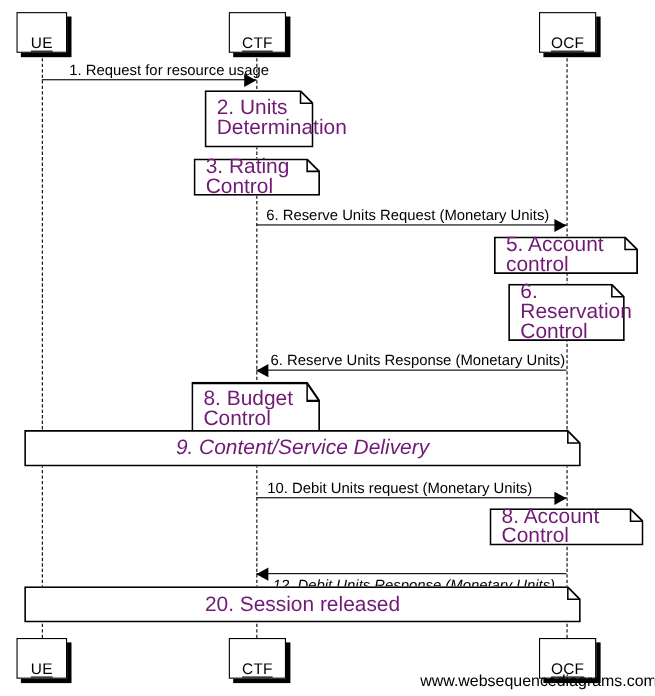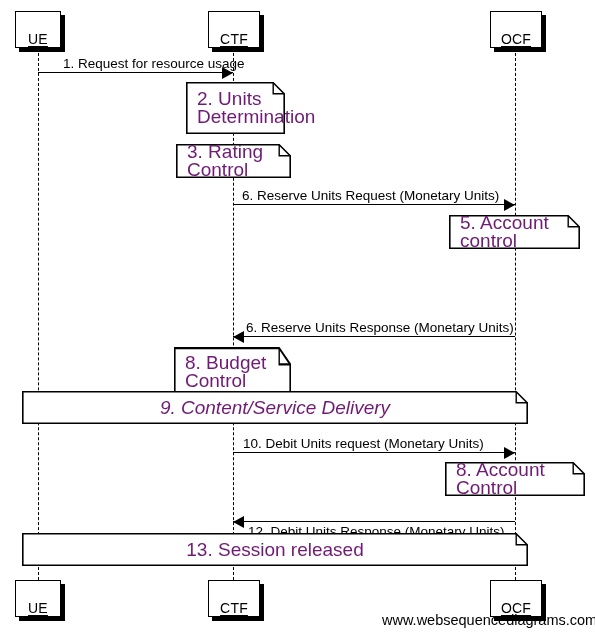--- a/index.html
+++ b/index.html
@@ -178,20 +178,28 @@
       <div class="msg-head right" style="left: 271px;"></div>
     </div>
     <div class="msg-label" style="left: 240px; top: 188px;">6. Reserve Units Request (Monetary Units)</div>
     <div class="note align-left" style="left: 449px; top: 215px; width: 131px; height: 34px;">
       <svg class="noteshape" viewBox="0 0 131 34" preserveAspectRatio="none">
         <path d="M0.8,0.8 L119.2,0.8 L130.2,11.8 L130.2,33.2 L0.8,33.2 Z" fill="#ffffff" stroke="#000000" stroke-width="1.6"></path>
         <path d="M119.2,0.8 L119.2,11.8 L130.2,11.8" fill="none" stroke="#000000" stroke-width="1.4"></path>
       </svg>
       <div class="notetext">5. Account control</div>
     </div>
+    <div class="note align-left" style="left: 462px; top: 258px; width: 106px; height: 52px;">
+      <svg class="noteshape" viewBox="0 0 106 52" preserveAspectRatio="none">
+        <path d="M0.8,0.8 L94.2,0.8 L105.2,11.8 L105.2,51.2 L0.8,51.2 Z" fill="#ffffff" stroke="#000000" stroke-width="1.6"></path>
+        <path d="M94.2,0.8 L94.2,11.8 L105.2,11.8" fill="none" stroke="#000000" stroke-width="1.4"></path>
+      </svg>
+      <div class="notetext">6. Reservation
+Control</div>
+    </div>
     <div class="message" style="left: 233px; top: 336px; width: 282px; height: 1px;">
       <div class="msg-line" style="width: 282px;"></div>
       <div class="msg-head left" style="left: 0px;"></div>
     </div>
     <div class="msg-label" style="left: 244px; top: 320px;">6. Reserve Units Response (Monetary Units)</div>
     <div class="note align-left" style="left: 174px; top: 347px; width: 117px; height: 50px;">
       <svg class="noteshape" viewBox="0 0 117 34" preserveAspectRatio="none">
         <path d="M0.8,0.8 L105.2,0.8 L116.2,11.8 L116.2,33.2 L0.8,33.2 Z" fill="#ffffff" stroke="#000000" stroke-width="1.6"></path>
         <path d="M105.2,0.8 L105.2,11.8 L116.2,11.8" fill="none" stroke="#000000" stroke-width="1.4"></path>
       </svg>
@@ -213,22 +221,22 @@
       <svg class="noteshape" viewBox="0 0 140 34" preserveAspectRatio="none">
         <path d="M0.8,0.8 L128.2,0.8 L139.2,11.8 L139.2,33.2 L0.8,33.2 Z" fill="#ffffff" stroke="#000000" stroke-width="1.6"></path>
         <path d="M128.2,0.8 L128.2,11.8 L139.2,11.8" fill="none" stroke="#000000" stroke-width="1.4"></path>
       </svg>
       <div class="notetext">8. Account Control</div>
     </div>
     <div class="message" style="left: 233px; top: 521px; width: 282px; height: 1px;">
       <div class="msg-line" style="width: 282px;"></div>
       <div class="msg-head left" style="left: 0px;"></div>
     </div>
-    <div class="msg-label" style="left: 246px; top: 524px;">12. Debit Units Response (Monetary Units)</div>
+    <div class="msg-label" style="left: 246px; top: 524px; font-style: italic;">12. Debit Units Response (Monetary Units)</div>
     <div class="note align-center" style="left: 22px; top: 533px; width: 506px; height: 33px;">
       <svg class="noteshape" viewBox="0 0 506 33" preserveAspectRatio="none">
         <path d="M0.8,0.8 L494.2,0.8 L505.2,11.8 L505.2,32.2 L0.8,32.2 Z" fill="#ffffff" stroke="#000000" stroke-width="1.6"></path>
         <path d="M494.2,0.8 L494.2,11.8 L505.2,11.8" fill="none" stroke="#000000" stroke-width="1.4"></path>
       </svg>
-      <div class="notetext">13. Session released</div>
+      <div class="notetext">20. Session released</div>
     </div>
     <div class="watermark" style="left: 382px; top: 612px;">www.websequencediagrams.com</div>
   </div>
 
 </body></html>

